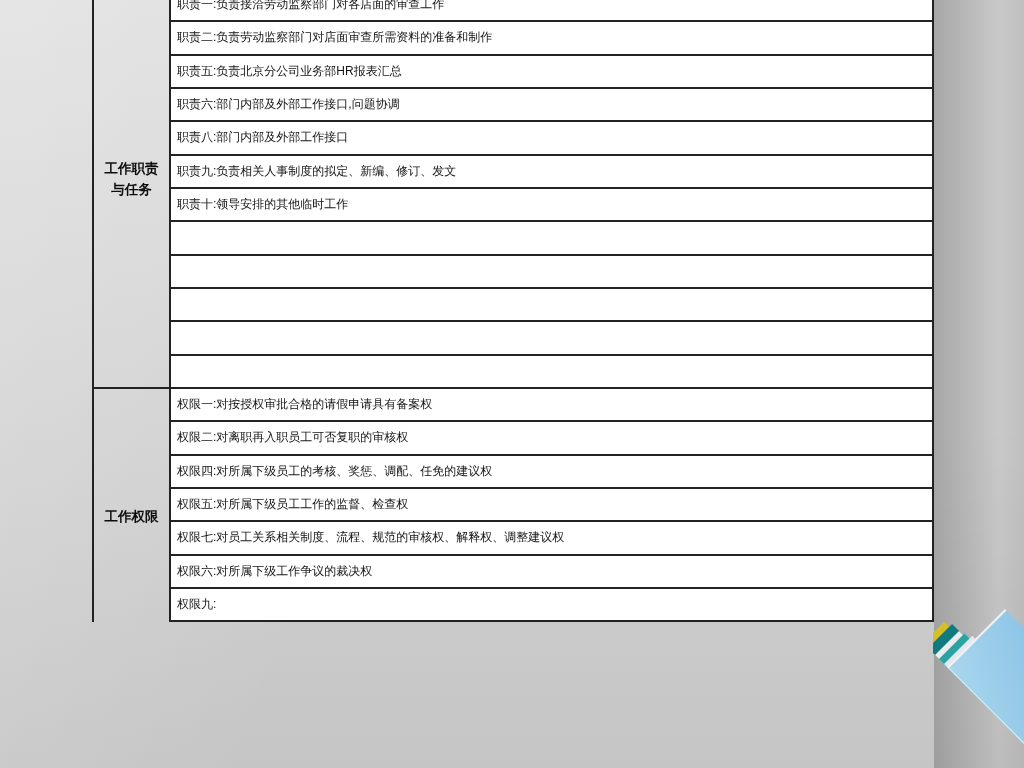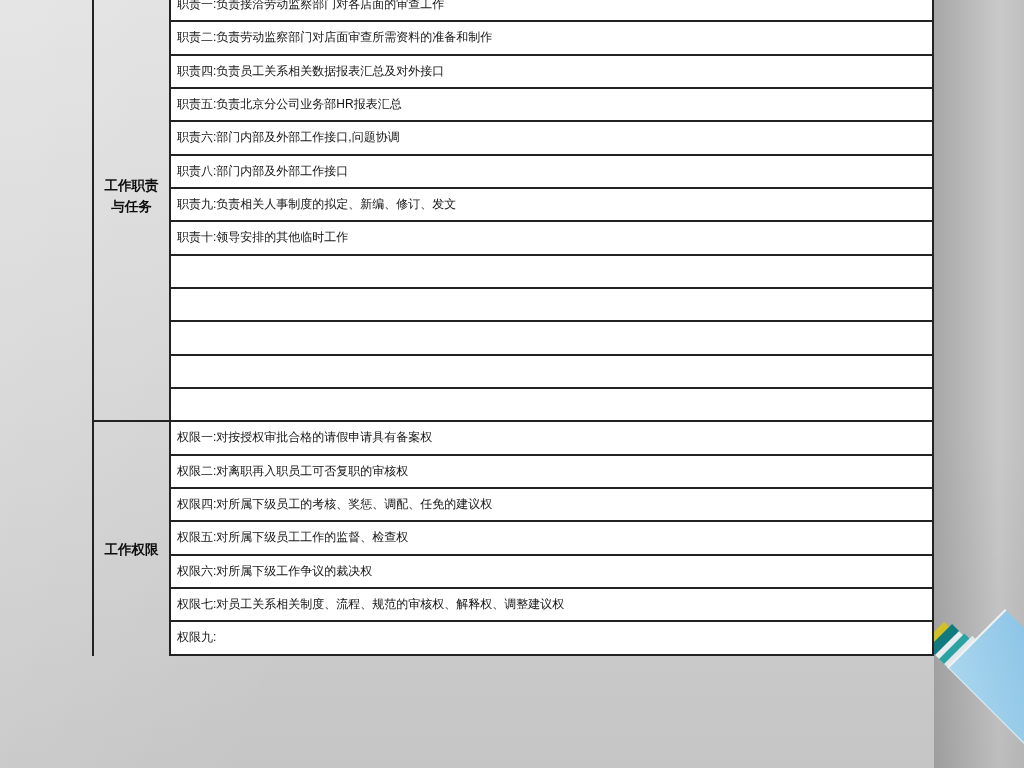--- a/index.html
+++ b/index.html
@@ -100,23 +100,20 @@
     </div>
     <div class="rows">
 
     <div class="row">
           <span class="row-text">职责一:负责接洽劳动监察部门对各店面的审查工作</span>
         </div>
         <div class="row">
           <span class="row-text">职责二:负责劳动监察部门对店面审查所需资料的准备和制作</span>
         </div>
         <div class="row">
-          <span class="row-text">职责四:负责员工关系相关数据报表汇总及对外接口</span>
-        </div>
-        <div class="row">
           <span class="row-text">职责五:负责北京分公司业务部HR报表汇总</span>
         </div>
         <div class="row">
           <span class="row-text">职责六:部门内部及外部工作接口,问题协调</span>
         </div>
         <div class="row">
           <span class="row-text">职责八:部门内部及外部工作接口</span>
         </div>
         <div class="row">
           <span class="row-text">职责九:负责相关人事制度的拟定、新编、修订、发文</span>
@@ -156,24 +153,24 @@
         <div class="row">
           <span class="row-text">权限二:对离职再入职员工可否复职的审核权</span>
         </div>
         <div class="row">
           <span class="row-text">权限四:对所属下级员工的考核、奖惩、调配、任免的建议权</span>
         </div>
         <div class="row">
           <span class="row-text">权限五:对所属下级员工工作的监督、检查权</span>
         </div>
         <div class="row">
-          <span class="row-text">权限六:对所属下级工作争议的裁决权</span>
+          <span class="row-text">权限七:对员工关系相关制度、流程、规范的审核权、解释权、调整建议权</span>
         </div>
         <div class="row">
-          <span class="row-text">权限七:对员工关系相关制度、流程、规范的审核权、解释权、调整建议权</span>
+          <span class="row-text">权限六:对所属下级工作争议的裁决权</span>
         </div>
         <div class="row">
           <span class="row-text">权限九:</span>
         </div>
       </div>
   </section>
 
 </div>
 
 </body></html>

